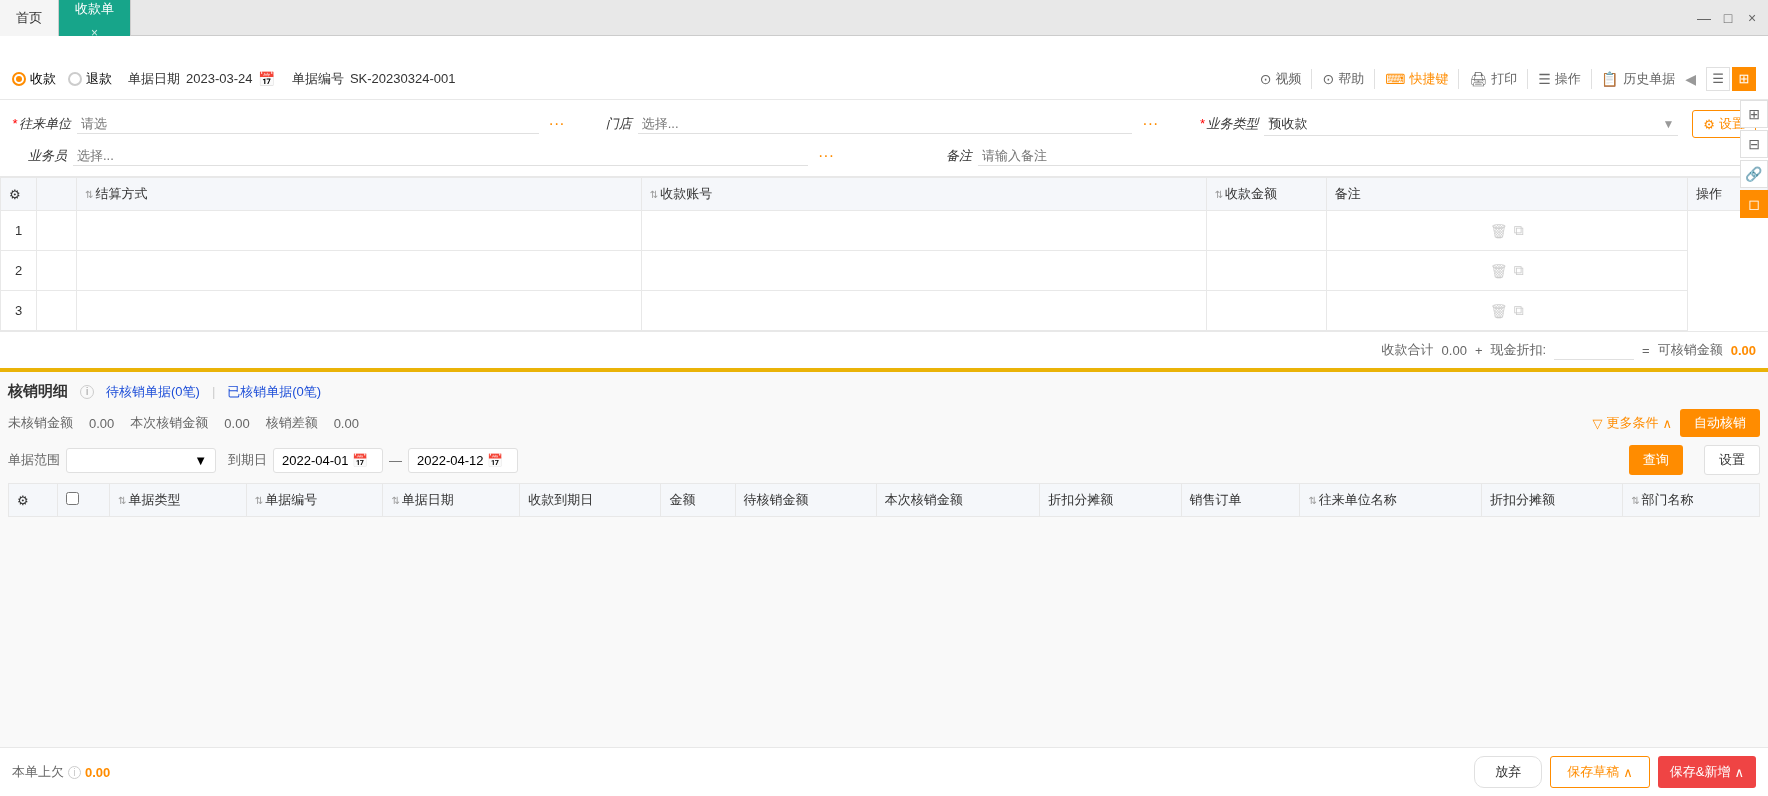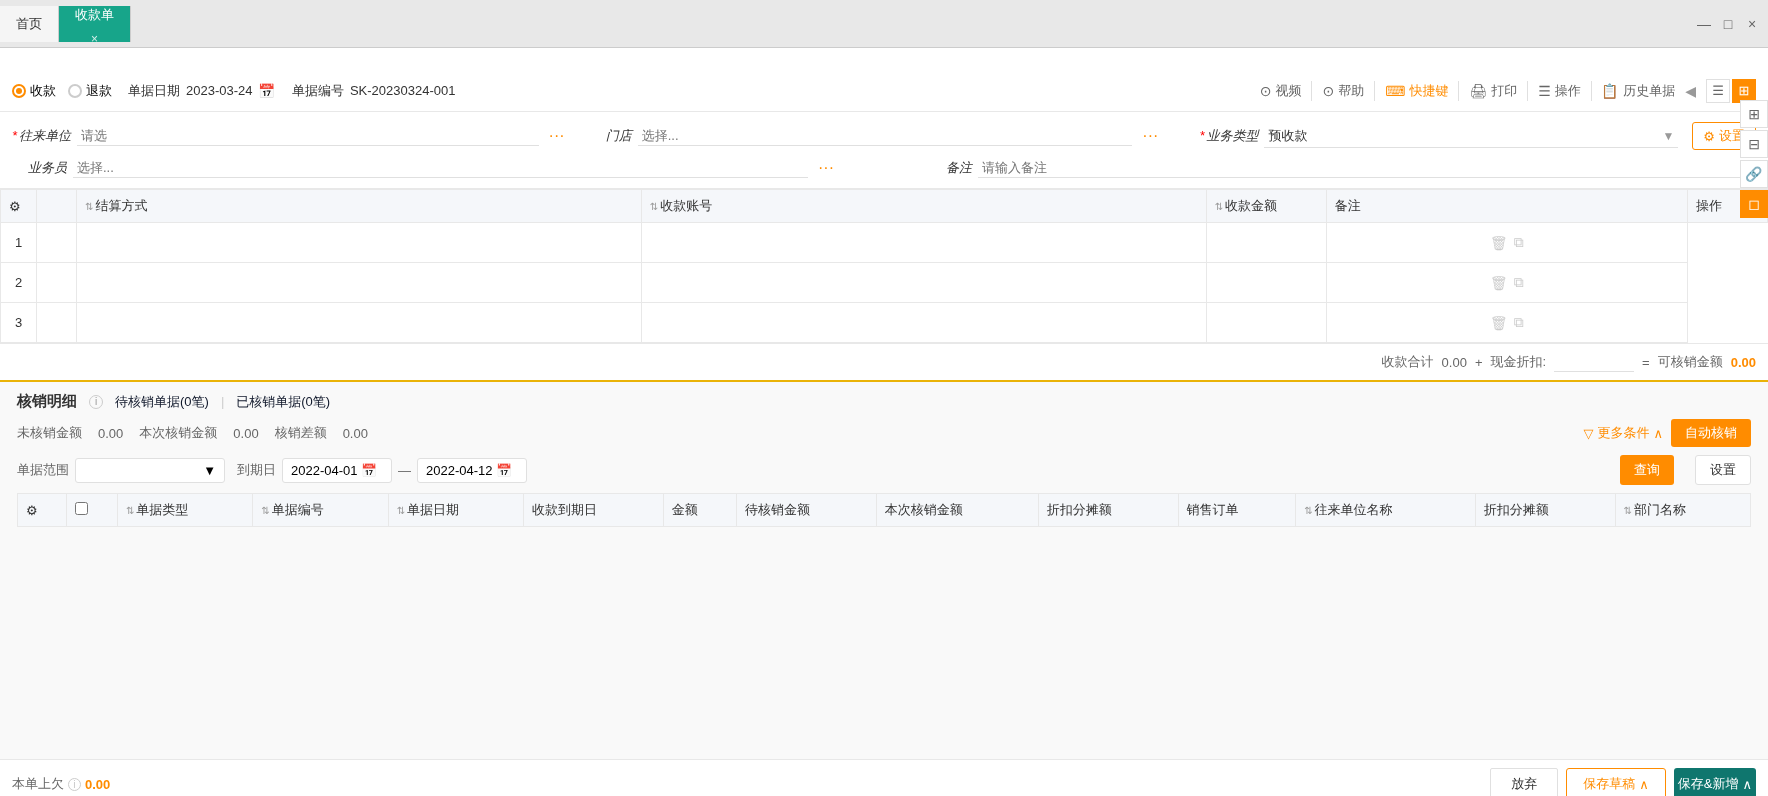--- a/index.html
+++ b/index.html
@@ -1,20 +1,20 @@
 <!DOCTYPE html>
 <html><head>
   <meta charset="utf-8">
   <style>
     * { box-sizing: border-box; margin: 0; padding: 0; font-family: 'Microsoft YaHei', Arial, sans-serif; font-size: 13px; }
     body { background: #f0f2f5; width: 1768px; height: 796px; overflow: hidden; }
 
     
     .tab-bar {
-      display: flex; align-items: center; background: #e8e8e8; height: 48px;
+      display: flex; align-items: center; background: #e8e8e8; height: 36px;
       border-bottom: 1px solid #ccc;
     }
     .tab-home {
       background: #f5f5f5; padding: 0 16px; height: 36px; display: flex; align-items: center;
       color: #333; cursor: pointer; border-right: 1px solid #ccc;
     }
     .tab-active {
       background: #17a58a; color: #fff; padding: 0 16px; height: 36px; display: flex; align-items: center;
       cursor: pointer; border-right: 1px solid #ccc; gap: 8px; flex-direction: column;
     }
@@ -103,25 +103,25 @@
       padding: 8px 12px; background: #fff; border-top: 1px solid #e8e8e8;
       gap: 8px; color: #666;
     }
     .summary-orange { color: #ff8c00; font-weight: bold; }
     .summary-input {
       border: none; border-bottom: 1px solid #e0e0e0; width: 80px;
       text-align: right; outline: none; padding: 2px 4px;
     }
 
     
-    .verify-section { padding: 10px 17px; background: #f9f9f9; border-top: 2px solid #eab308; flex: 1; overflow: hidden; display: flex; flex-direction: column; }
+    .verify-section { padding: 10px 8px; background: #f9f9f9; border-top: 4px solid #eab308; flex: 1; overflow: hidden; display: flex; flex-direction: column; }
     .verify-header { display: flex; align-items: center; gap: 12px; margin-bottom: 8px; }
     .verify-title { font-size: 15px; font-weight: bold; color: #333; }
     .verify-info-icon { color: #999; cursor: pointer; font-size: 12px; border: 1px solid #ccc; border-radius: 50%; width: 14px; height: 14px; display: flex; align-items: center; justify-content: center; font-size: 10px; }
-    .verify-tab { color: #0f172a; cursor: pointer; font-size: 13px; }
+    .verify-tab { color: #1d4ed8; cursor: pointer; font-size: 13px; }
     .verify-stats { display: flex; align-items: center; gap: 16px; margin-bottom: 8px; color: #666; }
     .verify-filter-row { display: flex; align-items: center; gap: 12px; margin-bottom: 8px; }
     .verify-filter-right { margin-left: auto; display: flex; align-items: center; gap: 8px; }
     .more-conditions { display: flex; align-items: center; gap: 4px; color: #ff8c00; cursor: pointer; }
     .auto-verify-btn {
       background: #ff8c00; color: #fff; border: none; border-radius: 3px;
       padding: 5px 14px; cursor: pointer; white-space: nowrap;
     }
     .query-btn {
       background: #ff8c00; color: #fff; border: none; border-radius: 3px;
@@ -156,30 +156,30 @@
     
     .bottom-bar {
       display: flex; align-items: center; padding: 8px 12px;
       border-top: 1px solid #e8e8e8; background: #fff; gap: 8px;
     }
     .bottom-left { display: flex; align-items: center; gap: 4px; color: #666; }
     .bottom-val { color: #ff8c00; font-weight: bold; }
     .bottom-right { margin-left: auto; display: flex; gap: 8px; }
     .discard-btn {
       border: 1px solid #e0e0e0; background: #fff; color: #333;
-      border-radius: 2px; padding: 6px 20px; cursor: pointer;
+      border-radius: 10px; padding: 6px 20px; cursor: pointer;
     }
     .save-draft-btn {
       border: 1px solid #ff8c00; background: #fff; color: #ff8c00;
       border-radius: 3px; padding: 6px 16px; cursor: pointer;
       display: flex; align-items: center; gap: 4px;
     }
     .save-new-btn {
-      border: none; background: #0f766e; color: #fff;
-      border-radius: 3px; padding: 6px 4px; cursor: pointer;
+      border: none; background: #ef4444; color: #fff;
+      border-radius: 3px; padding: 6px 12px; cursor: pointer;
       display: flex; align-items: center; gap: 4px;
     }
 
     
     .right-sidebar {
       position: fixed; right: 0; top: 100px; display: flex; flex-direction: column;
       gap: 2px; z-index: 100;
     }
     .right-sidebar-btn {
       width: 28px; height: 28px; background: #fff; border: 1px solid #e0e0e0;

